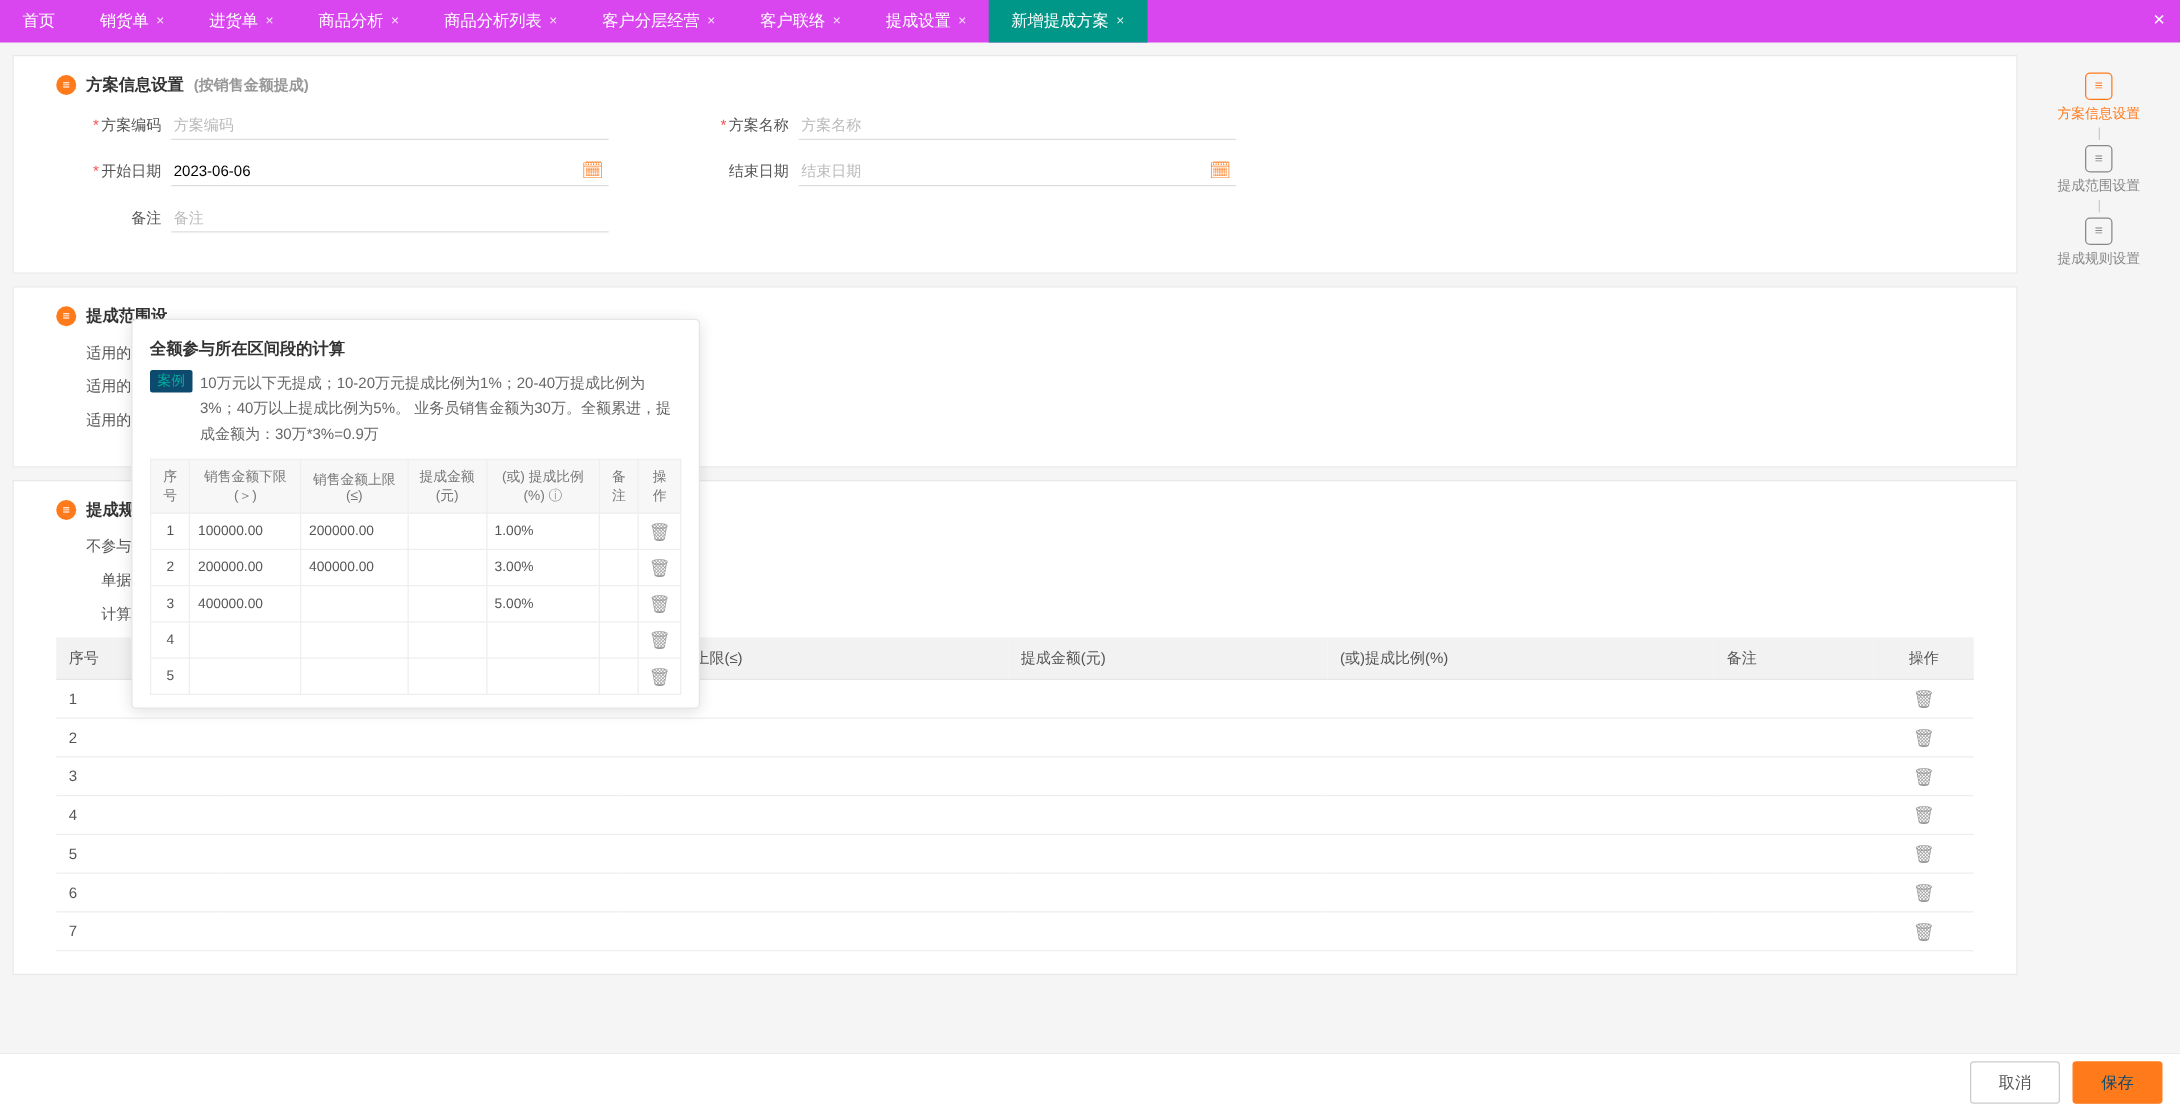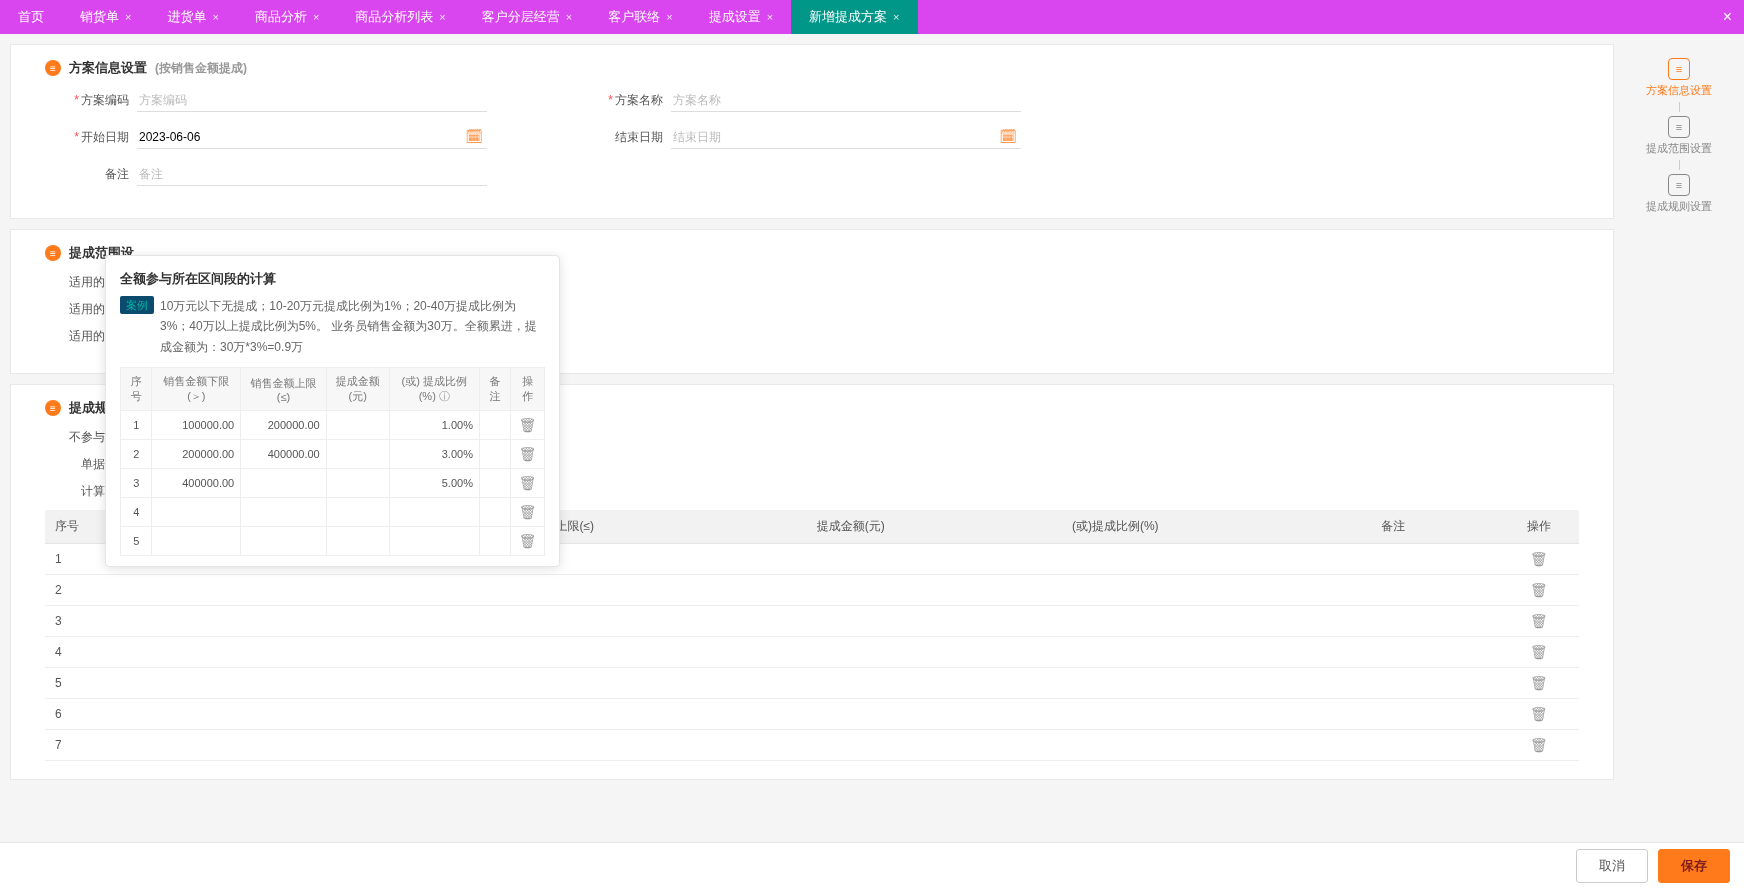--- a/index.html
+++ b/index.html
@@ -14,21 +14,21 @@
 
   .page-wrap { display: flex; align-items: flex-start; padding: 10px 10px 60px 10px; gap: 10px; }
   .main-col { flex: 1; display: flex; flex-direction: column; gap: 10px; }
 
   .panel { background: #fff; border: 1px solid #e8e8e8; padding: 14px 34px 18px 34px; }
   .panel-header { display: flex; align-items: center; gap: 8px; margin-bottom: 12px; }
   .panel-header .ic { width: 16px; height: 16px; border-radius: 50%; background: #ff7a1a; display: inline-flex; align-items: center; justify-content: center; color: #fff; font-size: 10px; }
   .panel-title { font-size: 13px; font-weight: 600; }
   .panel-sub { color: #999; font-size: 12px; font-weight: bold; }
 
-  .form-row { display: flex; gap: 92px; margin-bottom: 14px; }
+  .form-row { display: flex; gap: 60px; margin-bottom: 14px; }
   .form-item { display: flex; align-items: center; }
   .form-label { width: 84px; text-align: right; margin-right: 8px; color: #555; }
   .req { color: #ff4d4f; margin-right: 2px; }
   .underline-input { border: none; border-bottom: 1px solid #ddd; outline: none; padding: 4px 2px; width: 350px; font-size: 12px; background: transparent; }
   .underline-input::placeholder { color: #bbb; }
   .date-wrap { position: relative; }
   .cal-ic { position: absolute; right: 4px; top: 2px; color: #ff7a1a; font-size: 14px; pointer-events: none; }
 
   .range-line { margin-bottom: 10px; color: #555; display: flex; align-items: center; }
   .range-line .lbl { width: 84px; text-align: right; margin-right: 8px; }
@@ -55,29 +55,29 @@
   .rn-ic { width: 22px; height: 22px; border: 1px solid currentColor; border-radius: 4px; display: flex; align-items: center; justify-content: center; }
   .rn-line { width: 1px; height: 10px; background: #ccc; }
 
   
   .popover { position: absolute; left: 105px; top: 255px; width: 455px; background: #fff; border: 1px solid #e5e5e5; border-radius: 4px; box-shadow: 0 2px 12px rgba(0,0,0,.12); padding: 14px 14px 10px 14px; z-index: 20; }
   .popover h4 { font-size: 13px; font-weight: 600; margin-bottom: 8px; }
   .popover .desc { display: flex; gap: 6px; color: #666; line-height: 1.7; margin-bottom: 10px; font-size: 12px; }
   .badge { display: inline-block; background: #0c4a6e; color: #00b3a1; border-radius: 2px; padding: 0 6px; font-size: 11px; height: 18px; line-height: 18px; flex-shrink: 0; }
   table.pop-grid { width: 100%; border-collapse: collapse; font-size: 11px; }
   table.pop-grid th { background: #f7f7f7; color: #777; font-weight: 500; padding: 6px 6px; border: 1px solid #eee; text-align: center; }
-  table.pop-grid td { padding: 6px 6px; border: 1px solid #eee; text-align: right; color: #555; }
+  table.pop-grid td { padding: 6px 6px; border: 1px solid #eee; color: #555; }
   table.pop-grid td:first-child { text-align: center; }
   table.pop-grid td.center { text-align: center; }
   .popover .note { color: #ff7a1a; font-size: 11px; margin-top: 10px; line-height: 1.6; }
 
   
   .footer { position: fixed; left: 0; right: 0; bottom: 0; height: 46px; background: #fff; border-top: 1px solid #e5e5e5; display: flex; justify-content: flex-end; align-items: center; gap: 10px; padding-right: 14px; }
   .btn { padding: 7px 22px; border-radius: 3px; font-size: 13px; cursor: pointer; border: 1px solid #ccc; background: #fff; color: #555; }
-  .btn.primary { background: #ff7a1a; border-color: #ff7a1a; color: #7f1d1d; font-weight: bold; }
+  .btn.primary { background: #ff7a1a; border-color: #ff7a1a; color: #0c4a6e; }
 </style>
 </head>
 <body>
 
 <div class="topbar" id="topbar">
   <div class="tab">
       <span>首页</span>
     </div>
     <div class="tab">
       <span>销货单</span>

